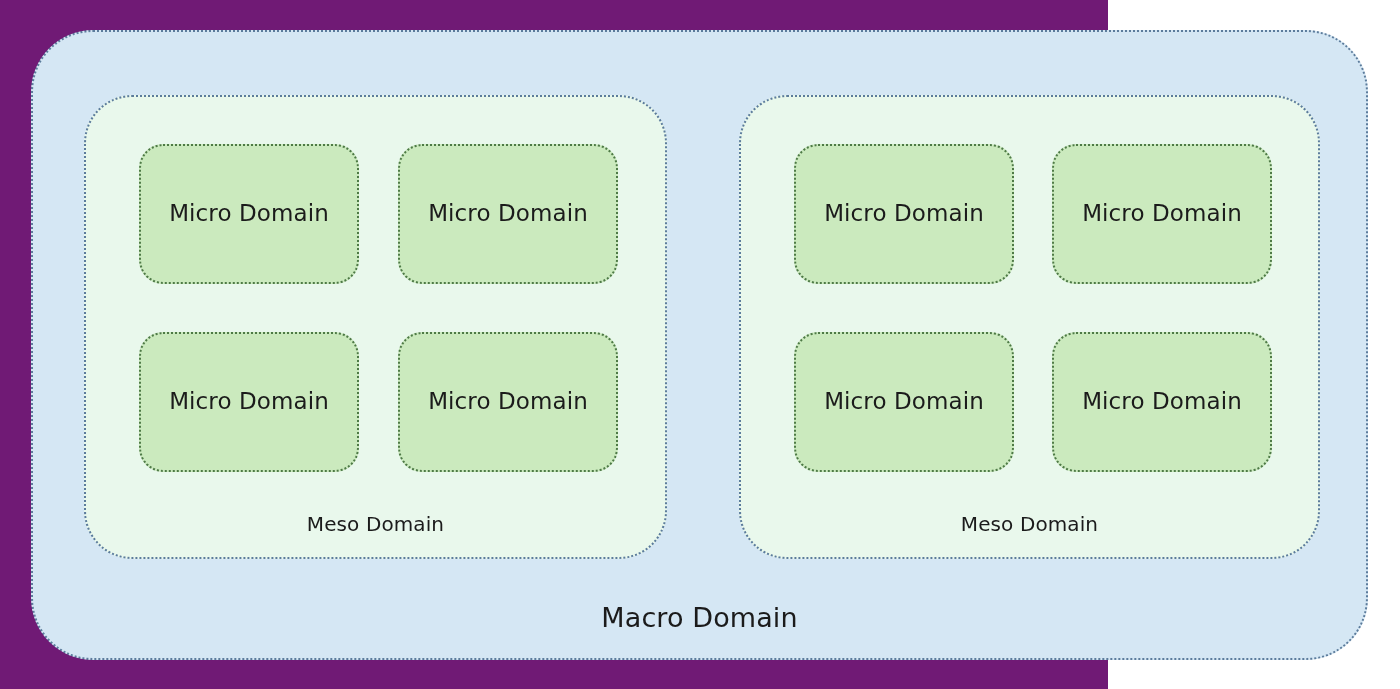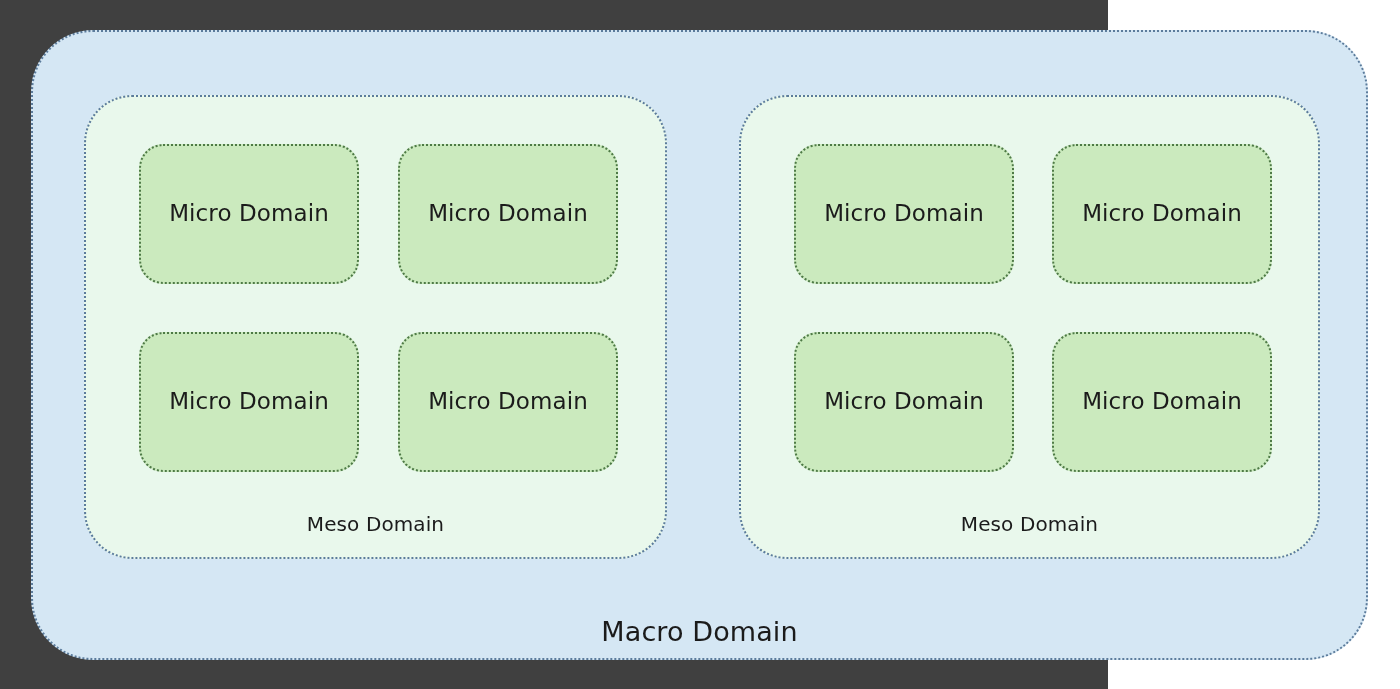--- a/index.html
+++ b/index.html
@@ -10,40 +10,40 @@
   body {
     width: 1400px;
     height: 689px;
     font-family: "DejaVu Sans", sans-serif;
     overflow: hidden;
   }
   #canvas {
     position: relative;
     width: 1108px;
     height: 689px;
-    background: #404040;
+    background: #701a75;
   }
 
   
   .macro-domain {
     position: absolute;
     left: 31px;
     top: 30px;
     width: 1337px;
     height: 630px;
     box-sizing: border-box;
     background: #d5e7f4;
     border: 2px dotted #5c7c9c;
     border-radius: 62px;
   }
   .macro-label {
     position: absolute;
     left: 0;
     right: 0;
-    bottom: 11px;
+    bottom: 25px;
     text-align: center;
     font-size: 27px;
     color: #1b1b1b;
     line-height: 1.1;
     letter-spacing: 0.1px;
   }
 
   
   .meso-domain {
     position: absolute;

